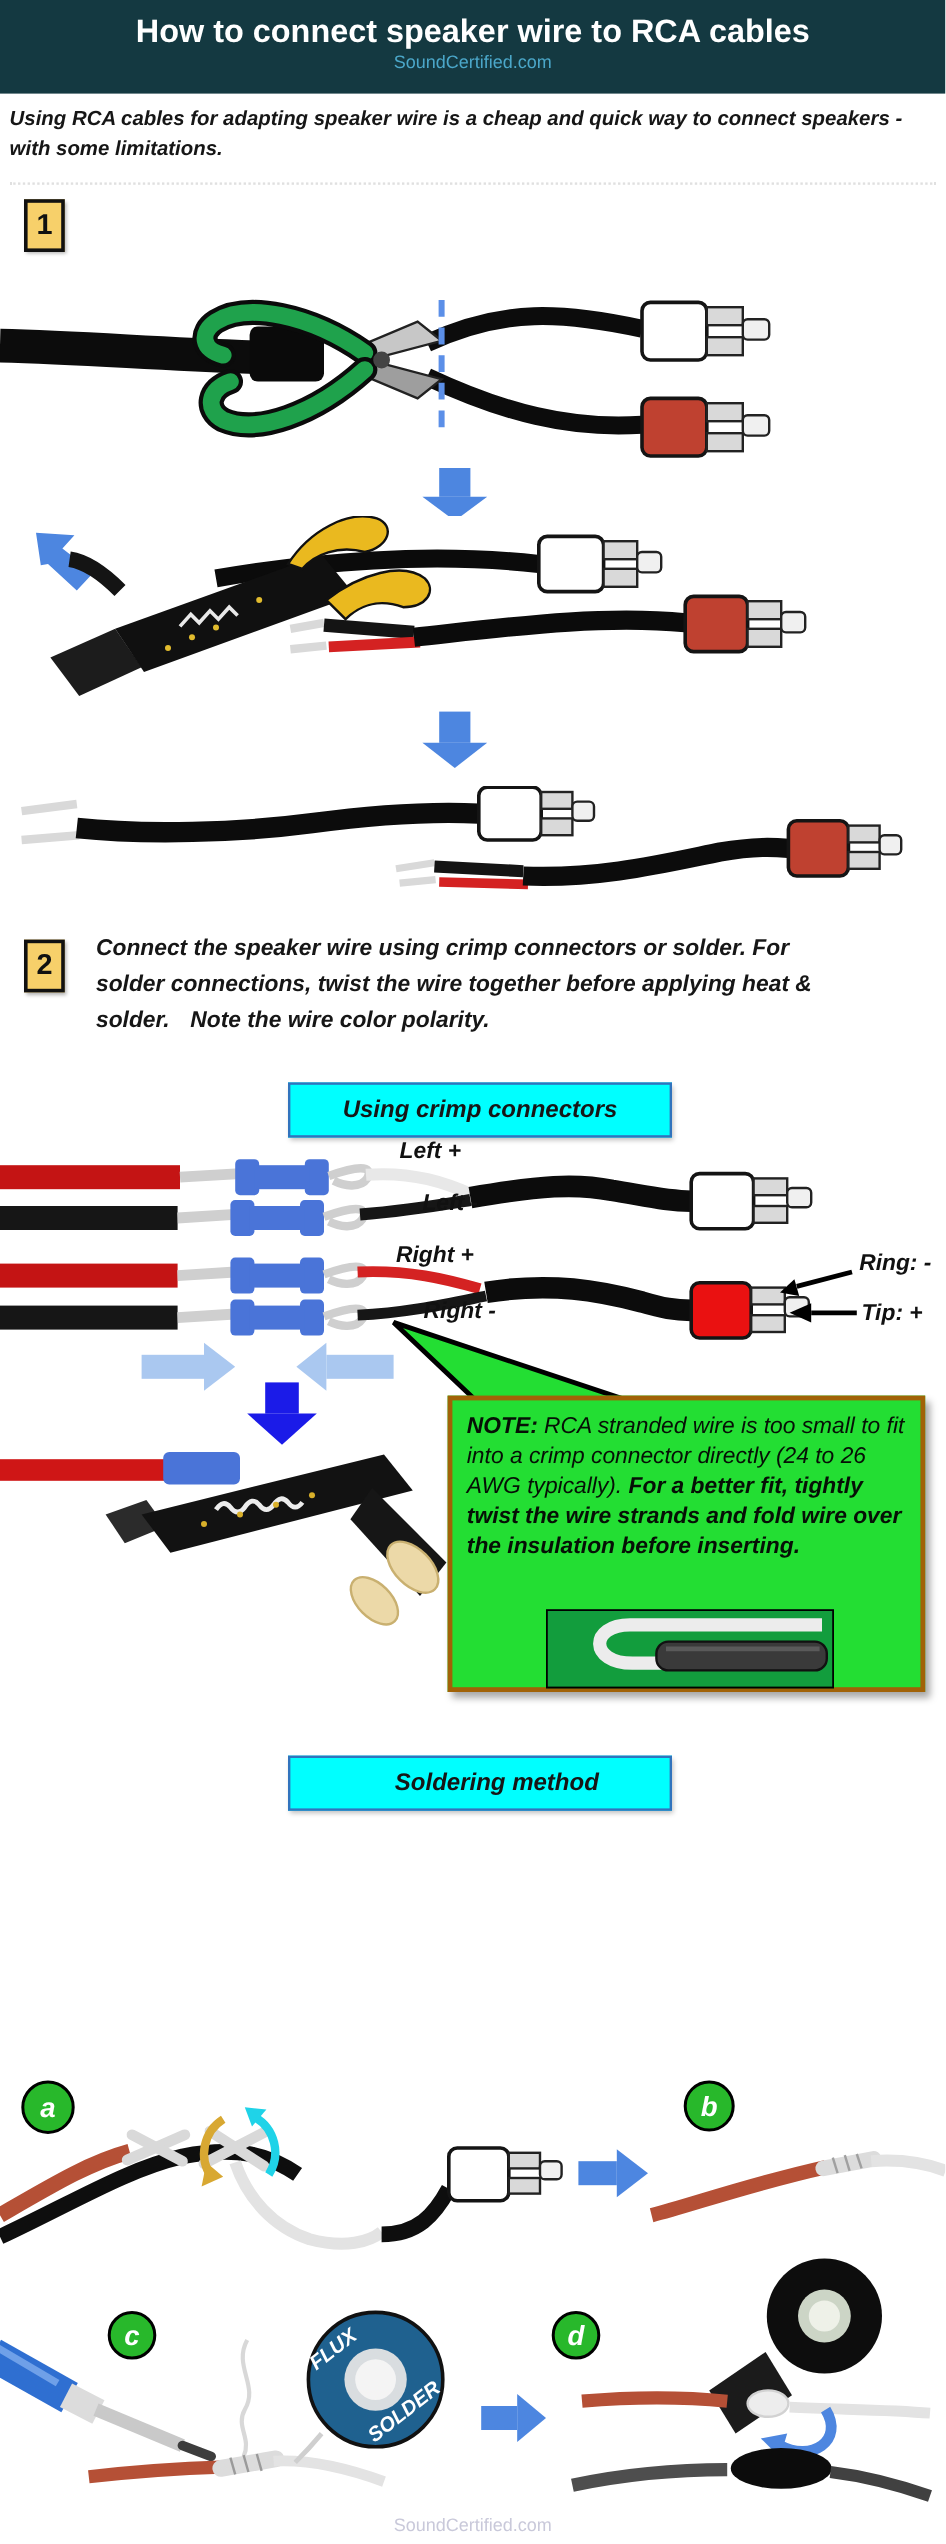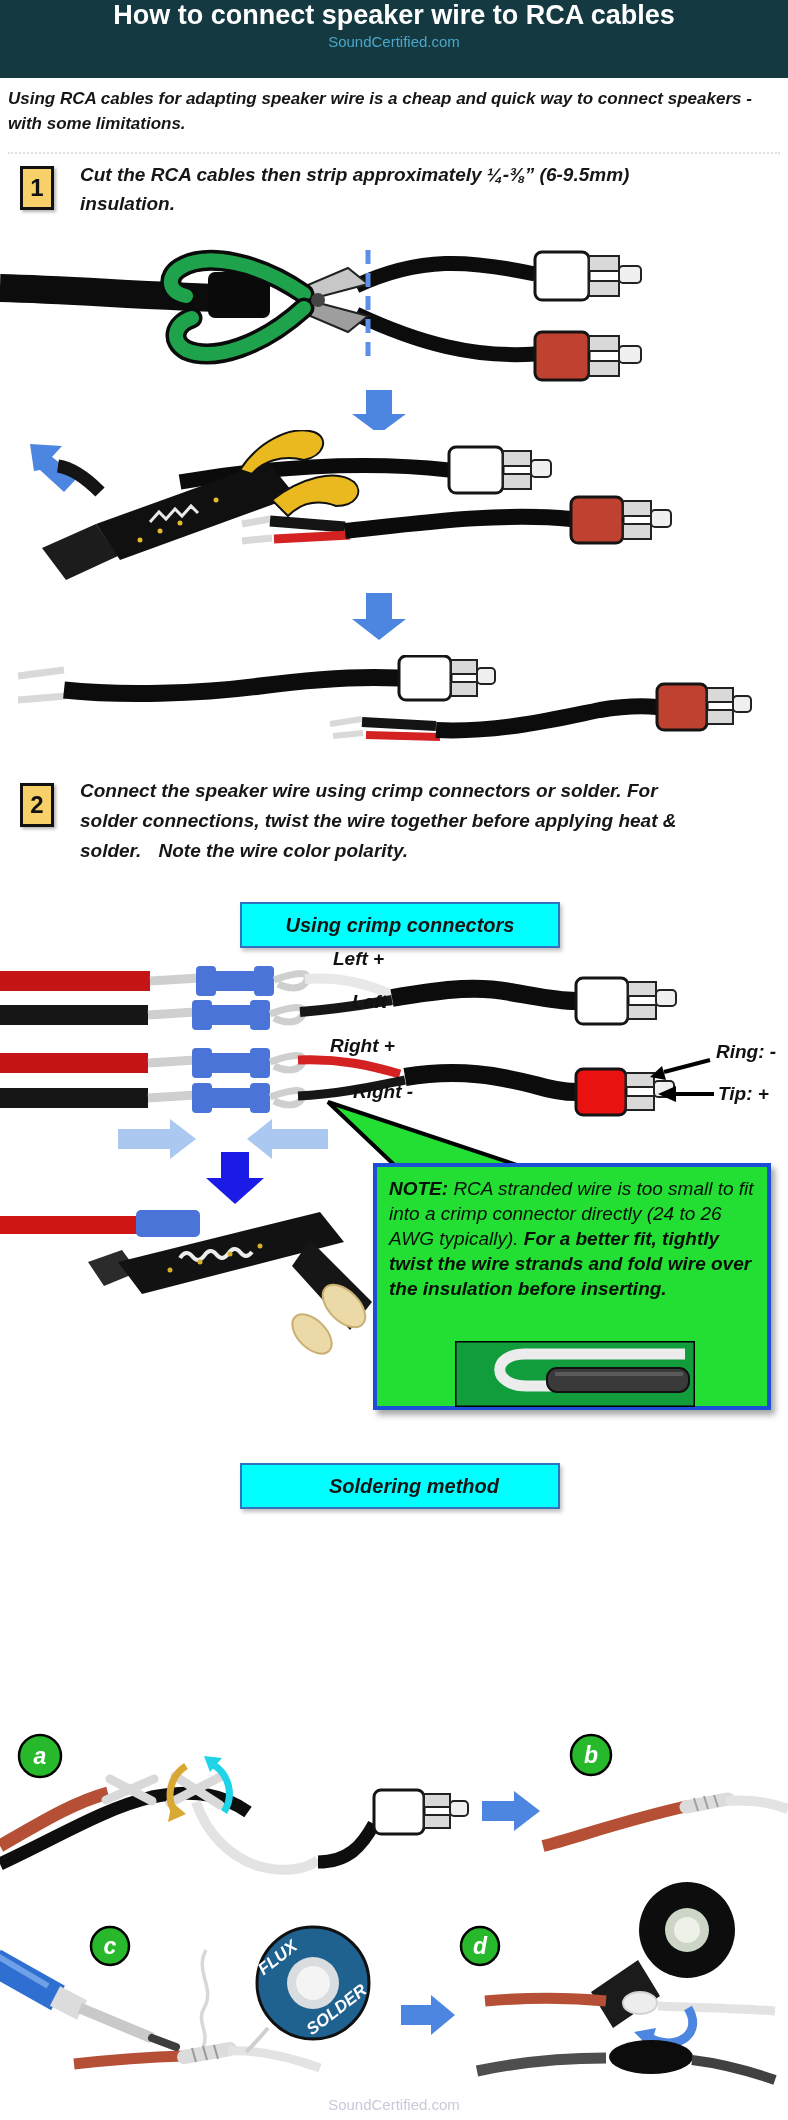--- a/index.html
+++ b/index.html
@@ -1,36 +1,36 @@
 <!DOCTYPE html>
 <html style="--header_bg: #143941; --site_link: #4ba7c9; --step_badge: #f7d06a; --cyan_box: #00ffff; --cyan_border: #3173bd; --note_green: #23de33; --note_inner: #129d3d; --arrow_blue: #4d86e0; --arrow_dark: #1b1be8; --arrow_light: #aac8f0; --crimp_blue: #4a74d8; --rca_red: #ea1111; --brick_red: #bf4130; --wire_red: #c41414; --terracotta_wire: #b55036; --badge_green: #28b82b; --spool_blue: #1f618f; --footer_text: #c9c9da;"><head>
 <meta charset="utf-8">
 <style>
   html,body{margin:0;padding:0;background:#fff;}
   .page{position:relative;width:788px;height:2120px;background:#fff;overflow:hidden;
         font-family:"Liberation Sans",sans-serif;color:#161616;}
   .abs{position:absolute;}
   
   .header{left:0;top:0;width:788px;height:78px;background:var(--header_bg,#143941);text-align:center;}
-  .header h1{margin:0;font-size:27px;line-height:30px;font-weight:bold;color:#fff;}
+  .header h1{margin:0;padding-top:11px;font-size:27px;line-height:30px;font-weight:bold;color:#fff;}
   .site{margin-top:3px;font-size:15px;color:var(--site_link,#4ba7c9);}
   
   .it{font-style:italic;font-weight:bold;color:#161616;}
   .intro{left:8px;top:86px;width:772px;font-size:17px;line-height:25px;}
   .divider{left:8px;top:152px;width:772px;border-top:2px dotted #e0e0e0;height:0;}
   .stepbadge{width:34px;height:44px;background:var(--step_badge,#f7d06a);border:3px solid #111;
              box-sizing:border-box;text-align:center;line-height:38px;font-size:24px;font-weight:bold;
              color:#111;box-shadow:2px 2px 3px rgba(0,0,0,.3);}
   .steptext{font-size:19px;line-height:29px;}
   .cyanbox{width:320px;background:var(--cyan_box,#00ffff);border:2px solid var(--cyan_border,#3173bd);
            box-sizing:border-box;height:46px;text-align:center;font-size:20px;line-height:42px;
            box-shadow:2px 3px 4px rgba(0,0,0,.25);margin-top:20px;}
   
   .note{left:373px;top:1163px;width:398px;height:247px;box-sizing:border-box;
-        background:var(--note_green,#23de33);border:4px solid #1d4ed8;
+        background:var(--note_green,#23de33);border:4px solid #a16207;
         box-shadow:4px 5px 6px rgba(0,0,0,.35);padding:9px 12px;}
   .note .ntext{font-size:19px;line-height:25px;font-style:italic;color:#061006;}
   .note .nb{font-weight:bold;}
   .footer{left:0;top:2096px;width:788px;text-align:center;font-size:15px;color:var(--footer_text,#c9c9da);}
   svg text{font-family:"Liberation Sans",sans-serif;}
   svg .lbl{font-style:italic;font-weight:bold;font-size:19px;fill:#111;}
   svg .badgeletter{font-style:italic;font-weight:bold;font-size:23px;fill:#fff;text-anchor:middle;}
   svg .spooltxt{font-style:italic;font-weight:bold;font-size:17px;fill:#fff;text-anchor:middle;}
 </style>
 </head>
@@ -42,21 +42,20 @@
     <h1>How to connect speaker wire to RCA cables</h1>
     <div class="site">SoundCertified.com</div>
   </div>
 
   <div class="abs intro it">Using RCA cables for adapting speaker wire is a cheap and quick way to connect speakers - with some limitations.</div>
   <div class="abs divider"></div>
 
   <div class="abs stepbadge" style="left:20px;top:166px;">
     <span>1</span>
   </div>
-  <div class="abs steptext it" style="left:80px;top:160px;width:620px;">Cut the RCA cables then strip approximately ¼-⅜” (6-9.5mm) insulation.</div>
 
   <svg class="abs" style="left:0;top:230px;" width="788" height="200" viewBox="0 230 788 200">
     <g>
       <path d="M0,288 C80,290 140,296 252,299" stroke="#0c0c0c" stroke-width="28" fill="none"></path>
       <rect x="208" y="272" width="62" height="46" rx="7" fill="#0a0a0a"></rect>
       <path d="M356,286 C420,256 470,260 535,274" stroke="#0c0c0c" stroke-width="15" fill="none"></path>
       <path d="M356,314 C420,344 475,358 535,354" stroke="#0c0c0c" stroke-width="15" fill="none"></path>
     </g>
     <g>
       <path d="M300,302 L368,284 L348,268 L296,290 Z" fill="#c7c7c7" stroke="#222" stroke-width="2"></path>

